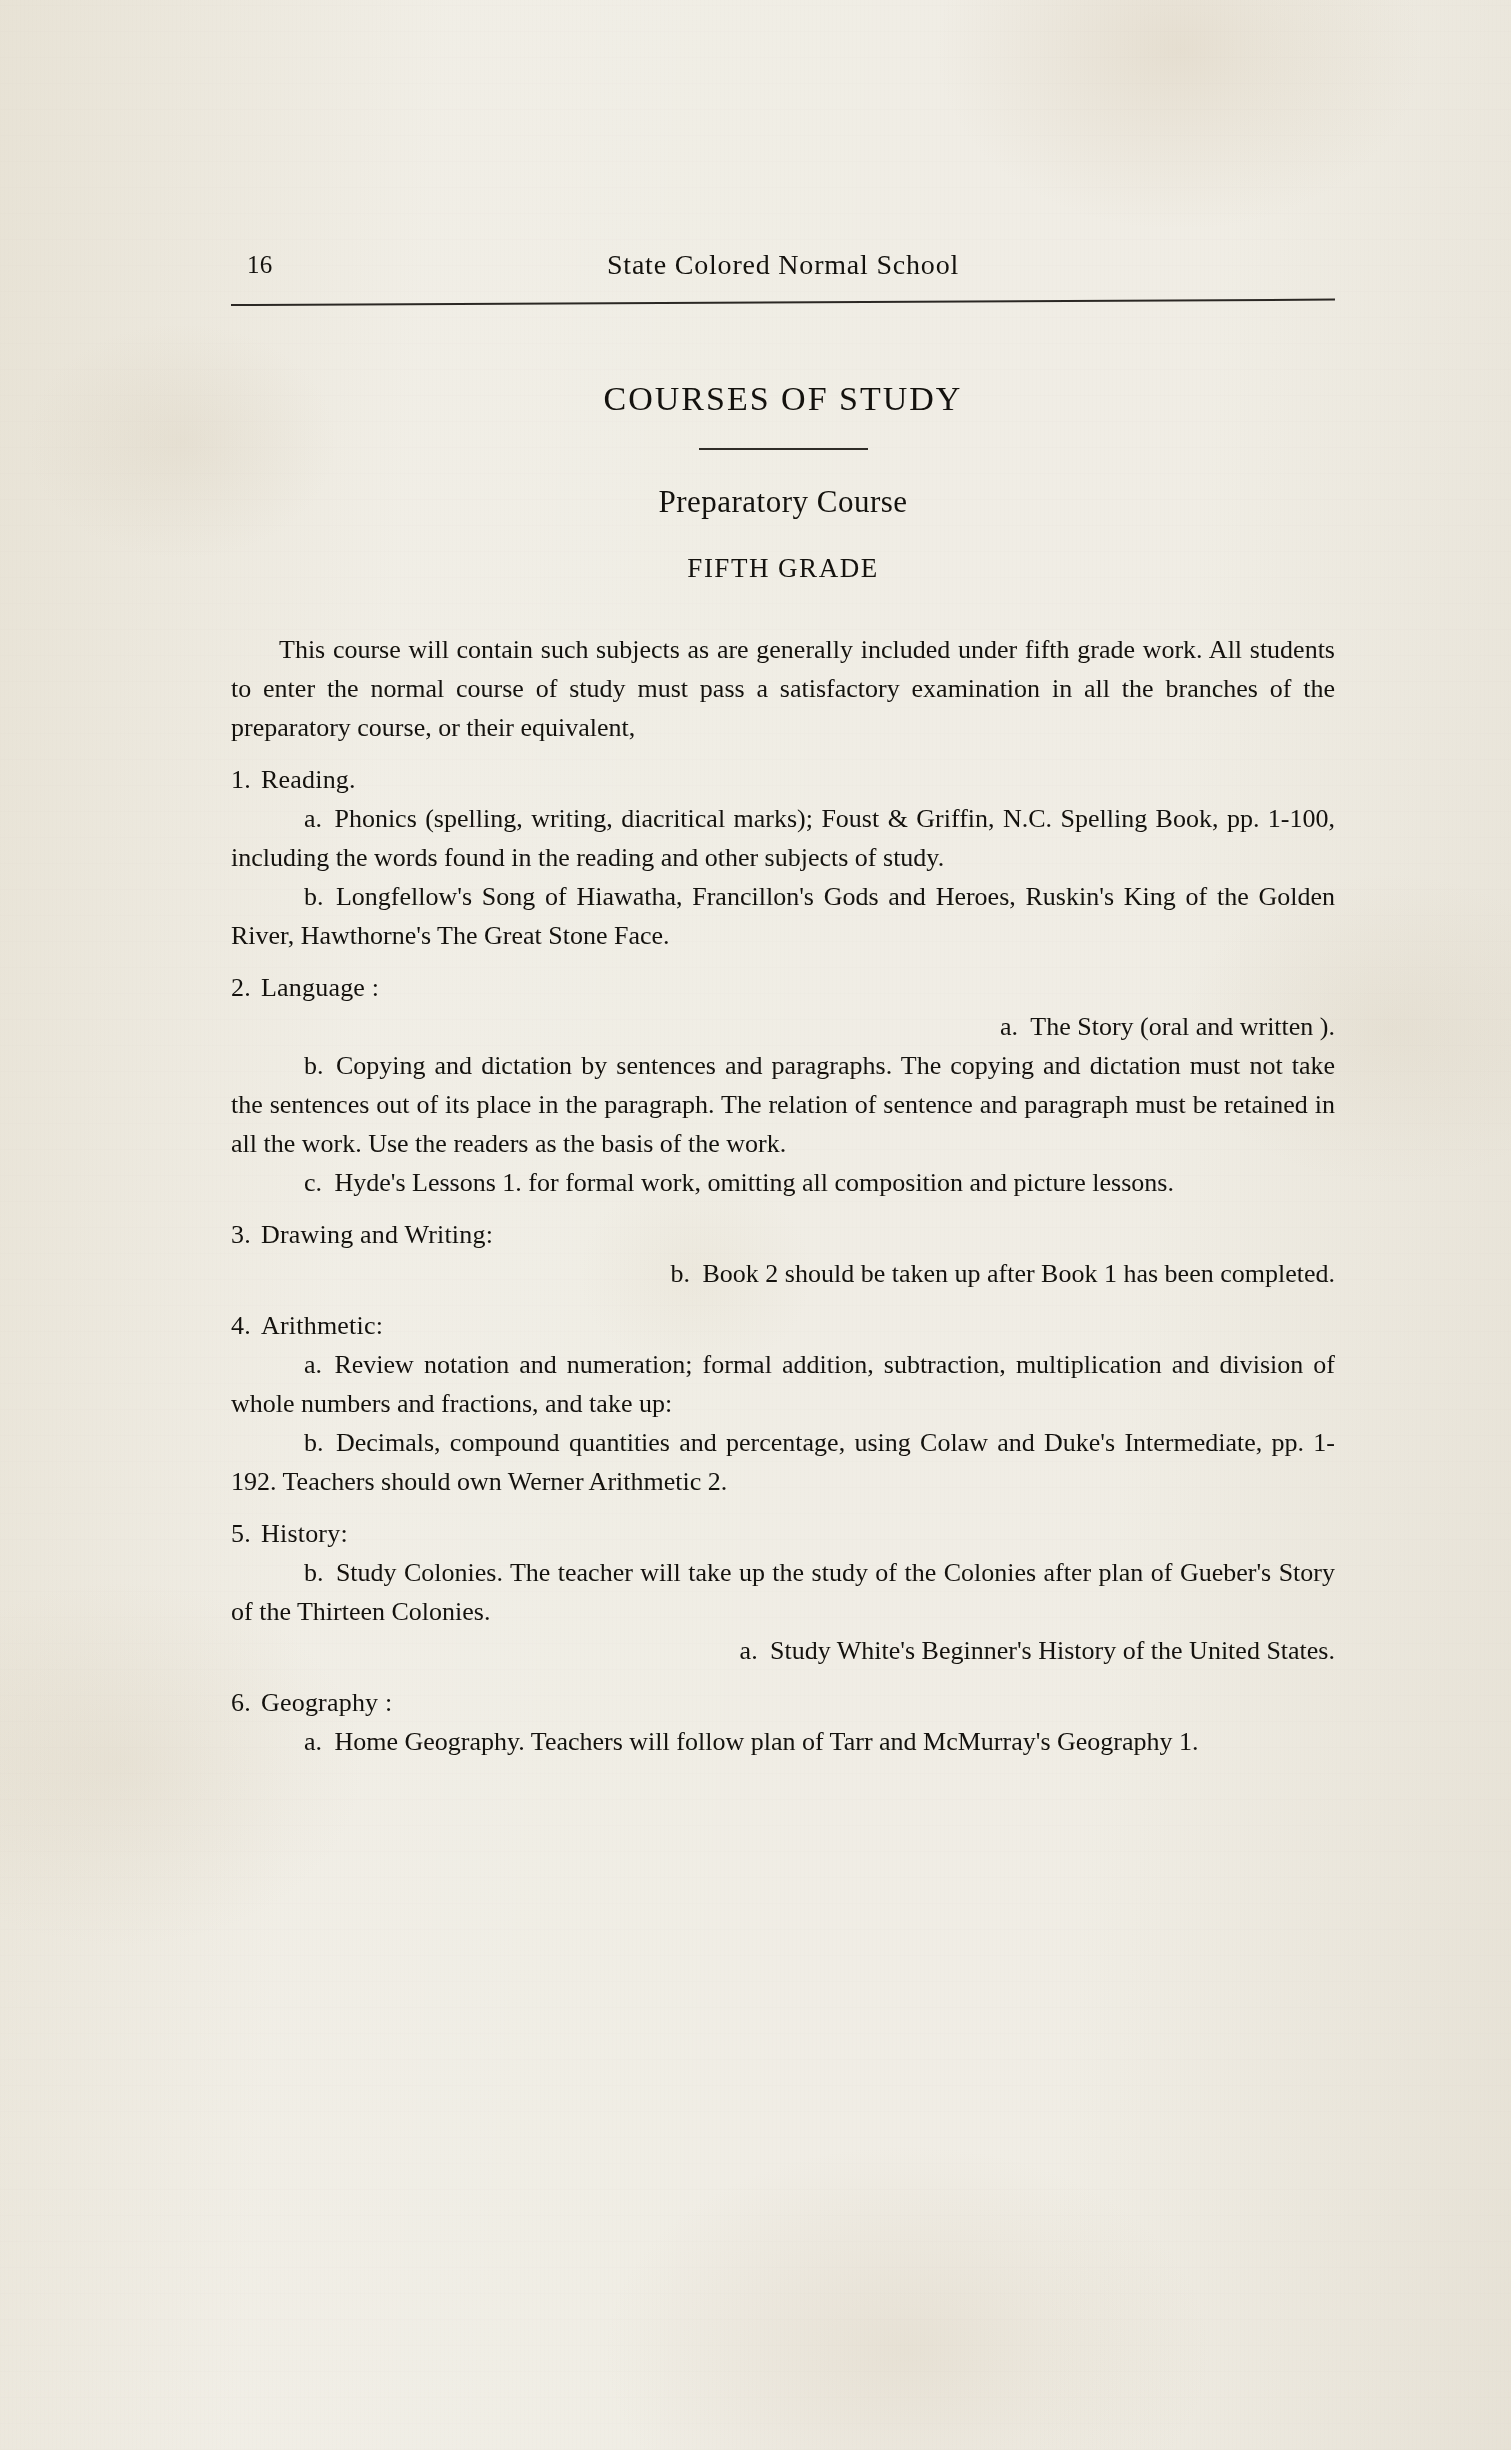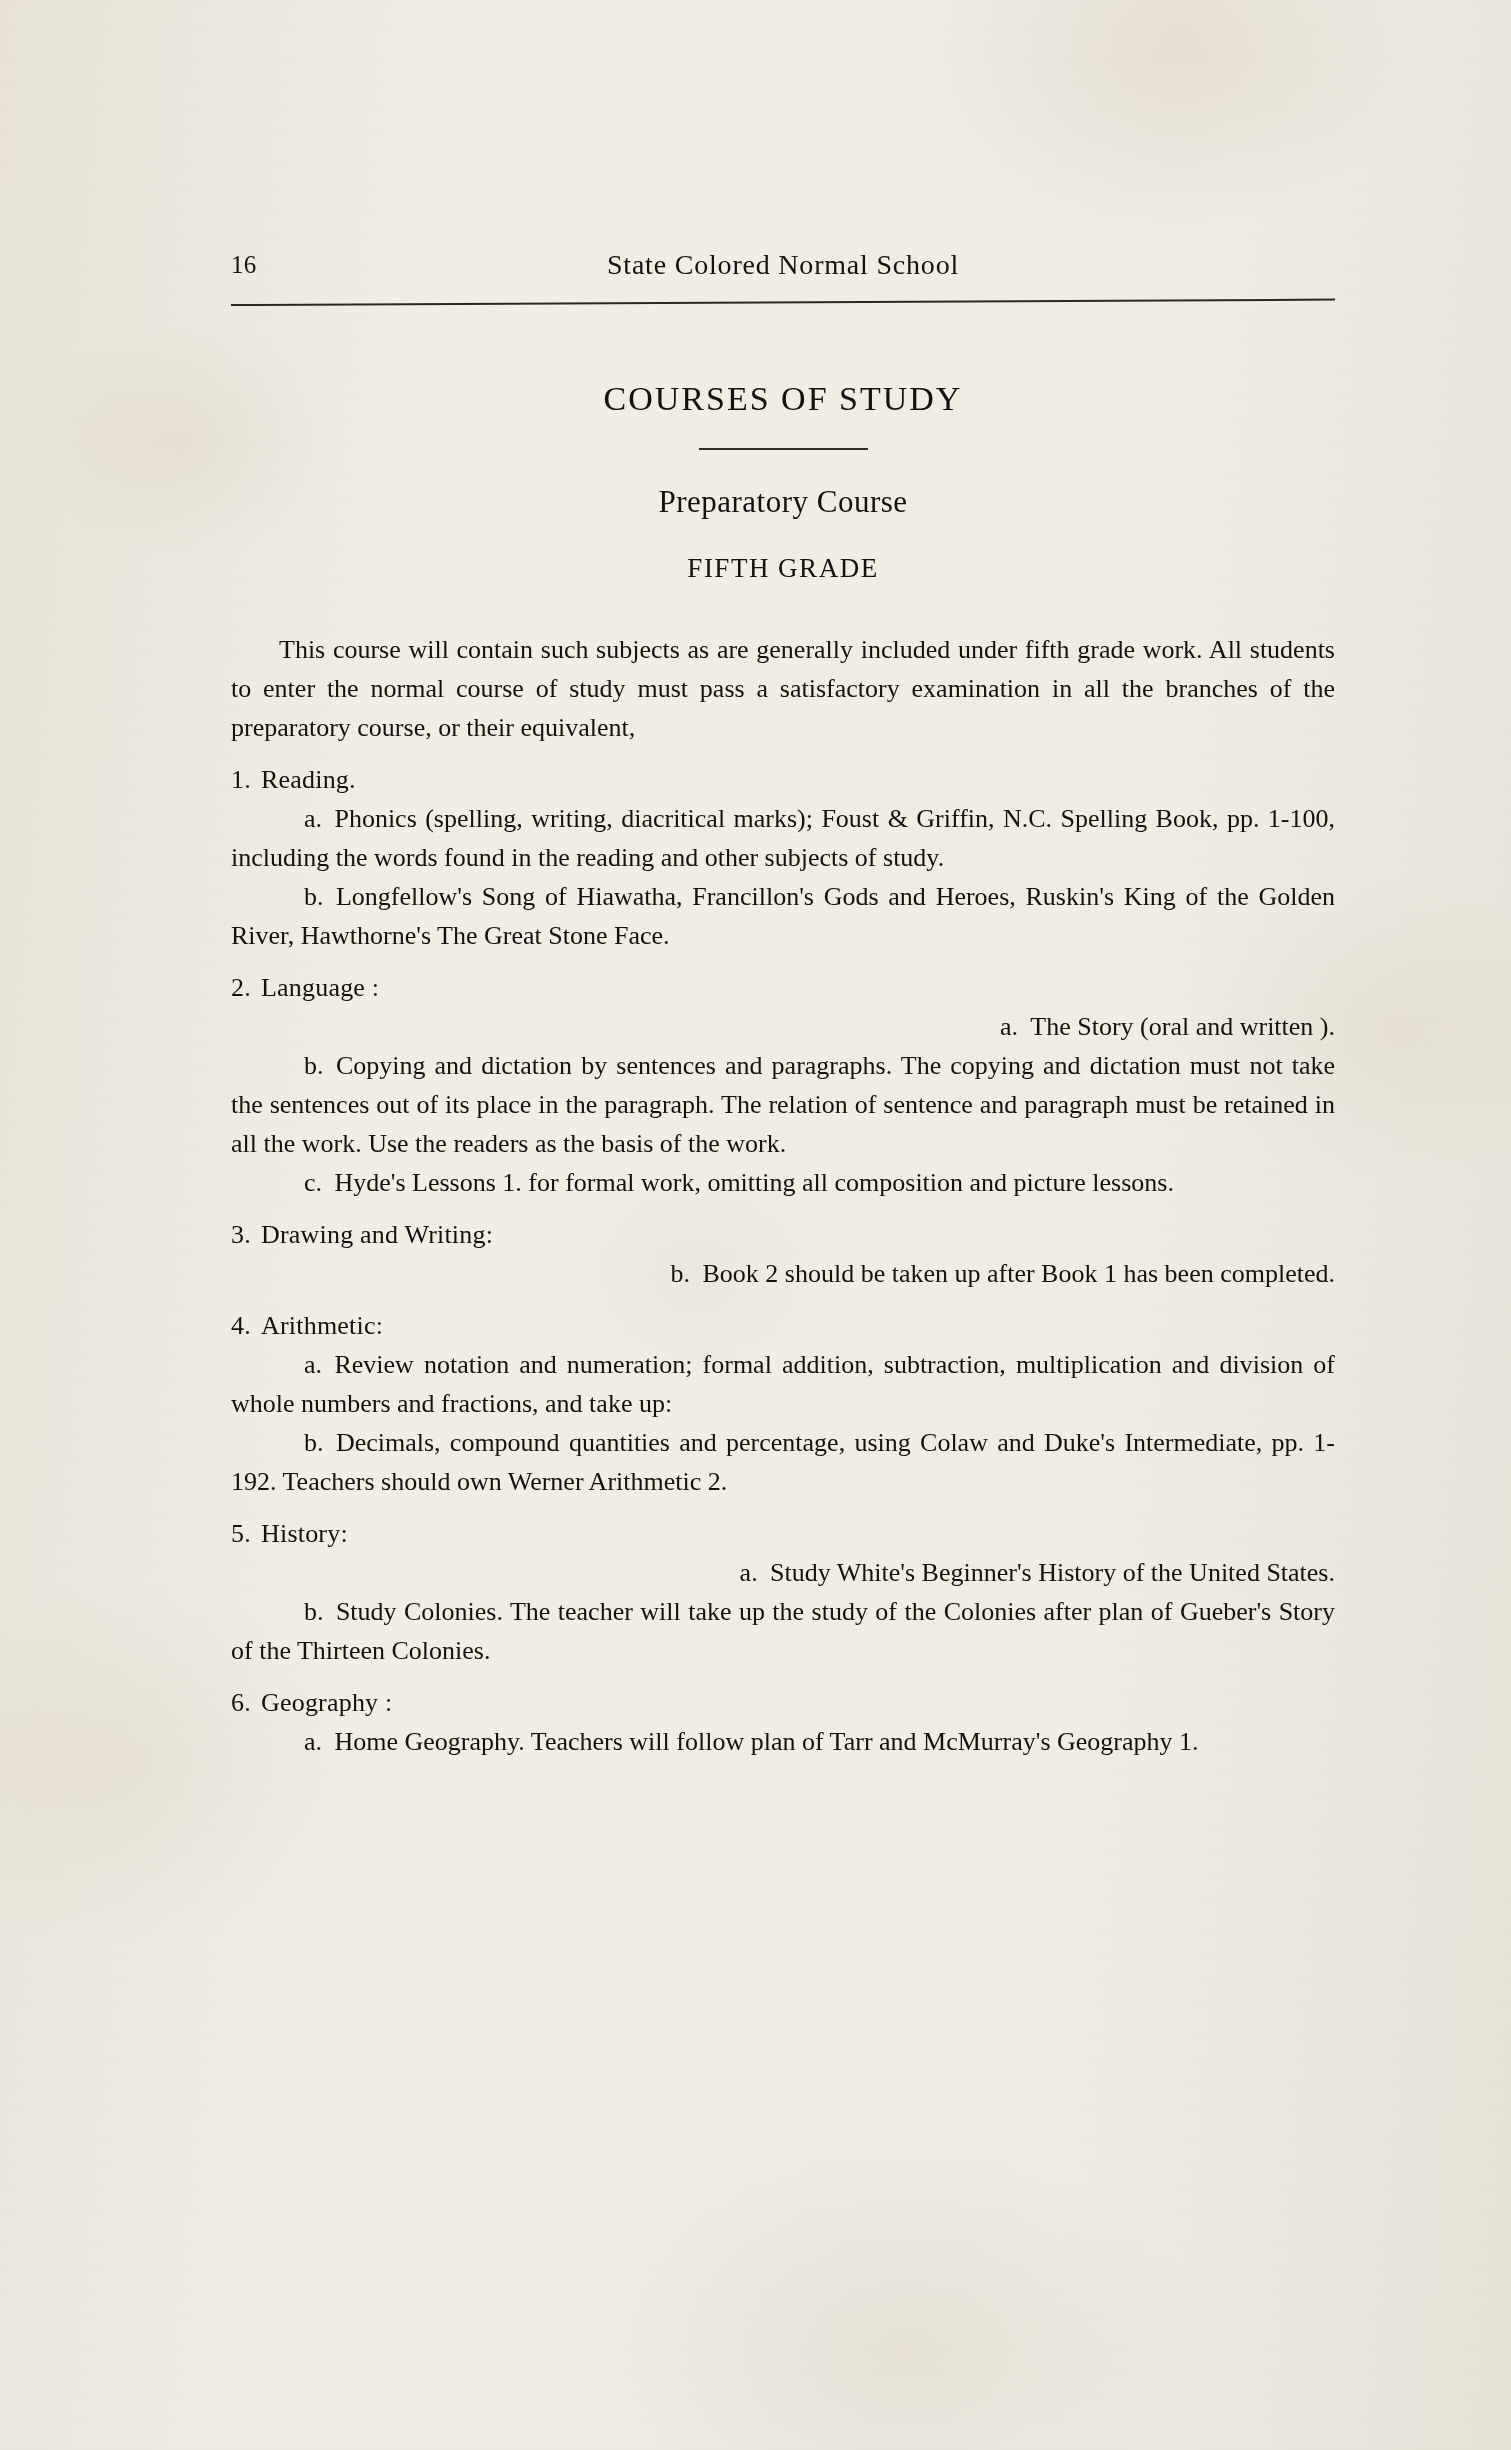--- a/index.html
+++ b/index.html
@@ -56,21 +56,21 @@
   }
 
   
   .runhead {
     position: relative;
     height: 52px;
     margin-top: 243px;
   }
   .folio {
     position: absolute;
-    left: 0;
+    left: 16px;
     top: 8px;
     font-size: 25px;
     letter-spacing: 0.3px;
   }
   .runhead-title {
     text-align: center;
     font-size: 28px;
     letter-spacing: 0.8px;
     padding-top: 5.6px;
   }
@@ -183,22 +183,22 @@
             <p class="item-head"><span class="num">3.</span><span>Drawing and Writing:</span></p>
             <p class="sub nojust"><span class="lbl">b.</span><span>Book 2 should be taken up after Book 1 has been completed.</span></p>
           </div>
           <div class="item">
             <p class="item-head"><span class="num">4.</span><span>Arithmetic:</span></p>
             <p class="sub"><span class="lbl">a.</span><span>Review notation and numeration; formal addition, subtraction, multiplication and division of whole numbers and fractions, and take up:</span></p>
             <p class="sub"><span class="lbl">b.</span><span>Decimals, compound quantities and percentage, using Colaw and Duke's Intermediate, pp. 1-192.  Teachers should own Werner Arithmetic 2.</span></p>
           </div>
           <div class="item">
             <p class="item-head"><span class="num">5.</span><span>History:</span></p>
+            <p class="sub"><span class="lbl">b.</span><span>Study Colonies.  The teacher will take up the study of the Colonies after plan of Gueber's Story of the Thirteen Colonies.</span></p>
             <p class="sub nojust"><span class="lbl">a.</span><span>Study White's Beginner's History of the United States.</span></p>
-            <p class="sub"><span class="lbl">b.</span><span>Study Colonies.  The teacher will take up the study of the Colonies after plan of Gueber's Story of the Thirteen Colonies.</span></p>
           </div>
           <div class="item">
             <p class="item-head"><span class="num">6.</span><span>Geography :</span></p>
             <p class="sub"><span class="lbl">a.</span><span>Home Geography.  Teachers will follow plan of Tarr and McMurray's Geography 1.</span></p>
           </div>
         </div>
     </div>
 
   </div>
 </div>

